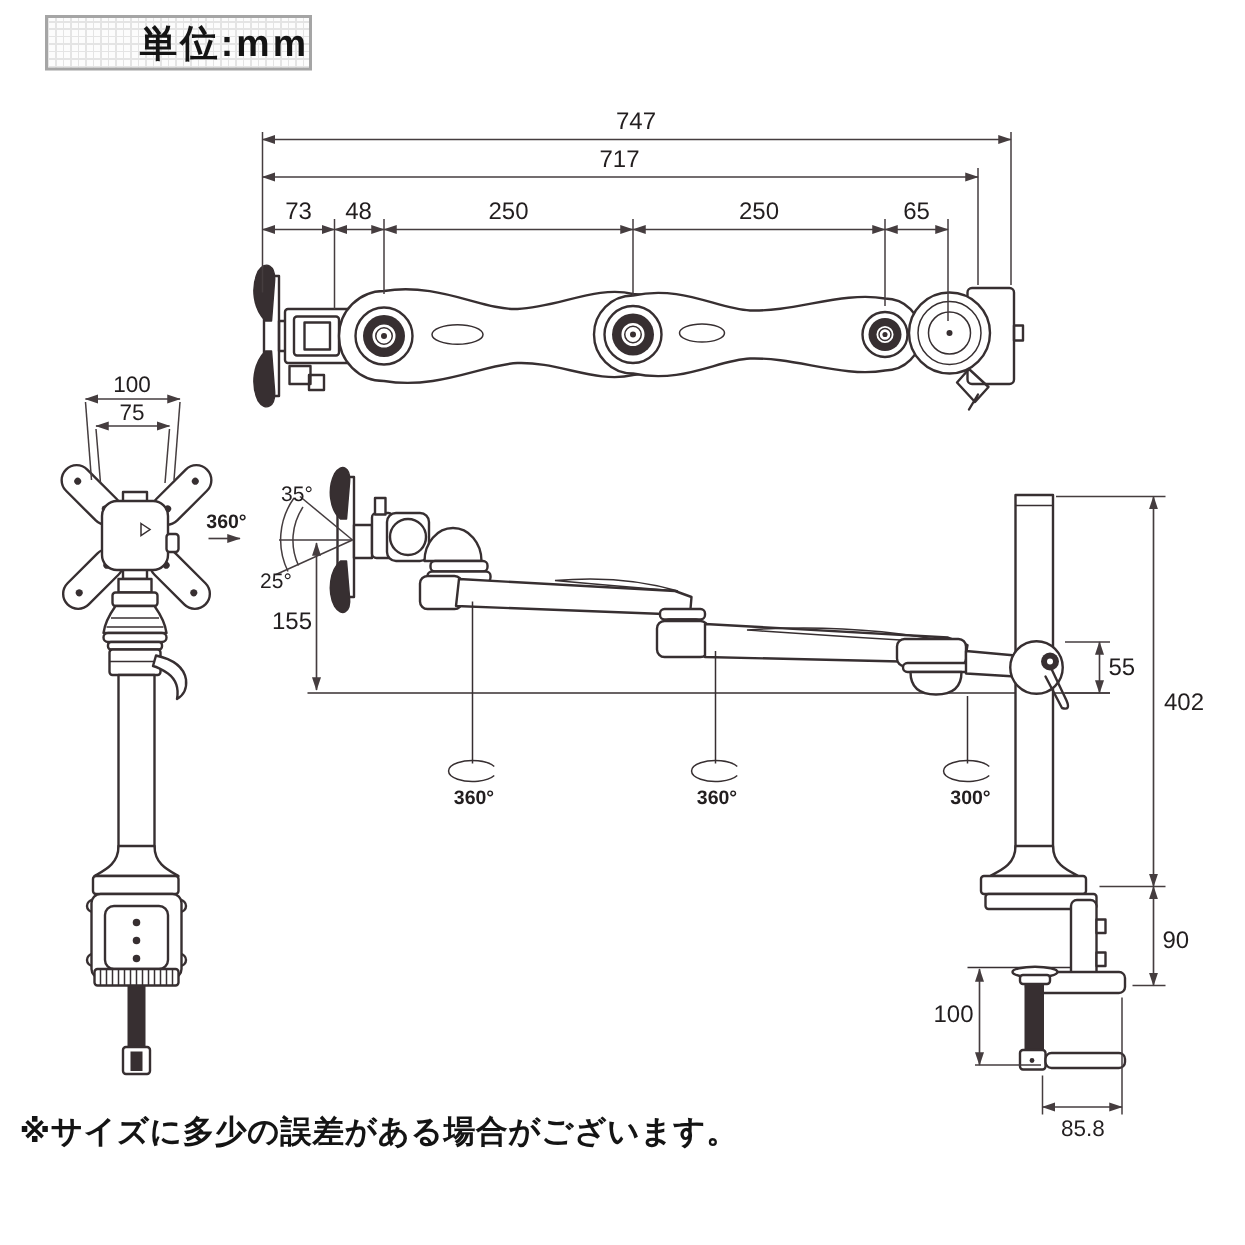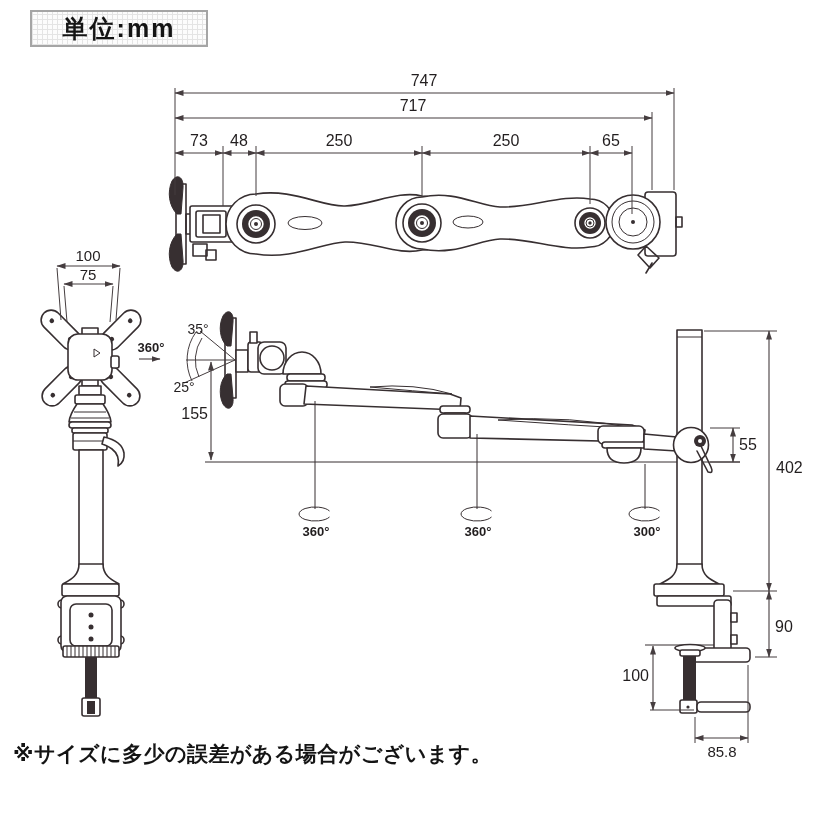--- a/index.html
+++ b/index.html
@@ -2,21 +2,21 @@
 <html><head>
 <meta charset="utf-8">
 <style>
   html,body{margin:0;padding:0;background:#ffffff;}
   #stage{position:relative;width:830px;height:830px;background:#ffffff;overflow:hidden;
          font-family:"Liberation Sans","DejaVu Sans",sans-serif;}
   #unit-box{position:absolute;left:30px;top:10px;width:178px;height:37px;
     box-sizing:border-box;border:2px solid #a5a5a5;background-color:#fcfcfc;
     background-image:repeating-linear-gradient(0deg,#e4e4e4 0 1px,transparent 1px 5px),
                      repeating-linear-gradient(90deg,#e4e4e4 0 1px,transparent 1px 5px);
-    display:flex;align-items:center;justify-content:center;
+    display:flex;align-items:center;justify-content:flex-end;
     font-size:25px;font-weight:600;letter-spacing:2px;color:#141414;}
   #note{position:absolute;left:13px;top:740px;font-size:21px;font-weight:600;
     color:#141414;letter-spacing:0.5px;}
   svg{position:absolute;left:0;top:0;}
   .ln{fill:none;stroke:#372f31;stroke-width:1.6;stroke-linejoin:round;stroke-linecap:round;}
   .wh{fill:#ffffff;stroke:#372f31;stroke-width:1.6;stroke-linejoin:round;}
   .dk{fill:#372f31;stroke:none;}
   .dkl{fill:#372f31;stroke:#372f31;stroke-width:1;stroke-linejoin:round;}
   .dim{fill:none;stroke:#453d3f;stroke-width:1.1;}
   .ext{fill:none;stroke:#453d3f;stroke-width:1;}

